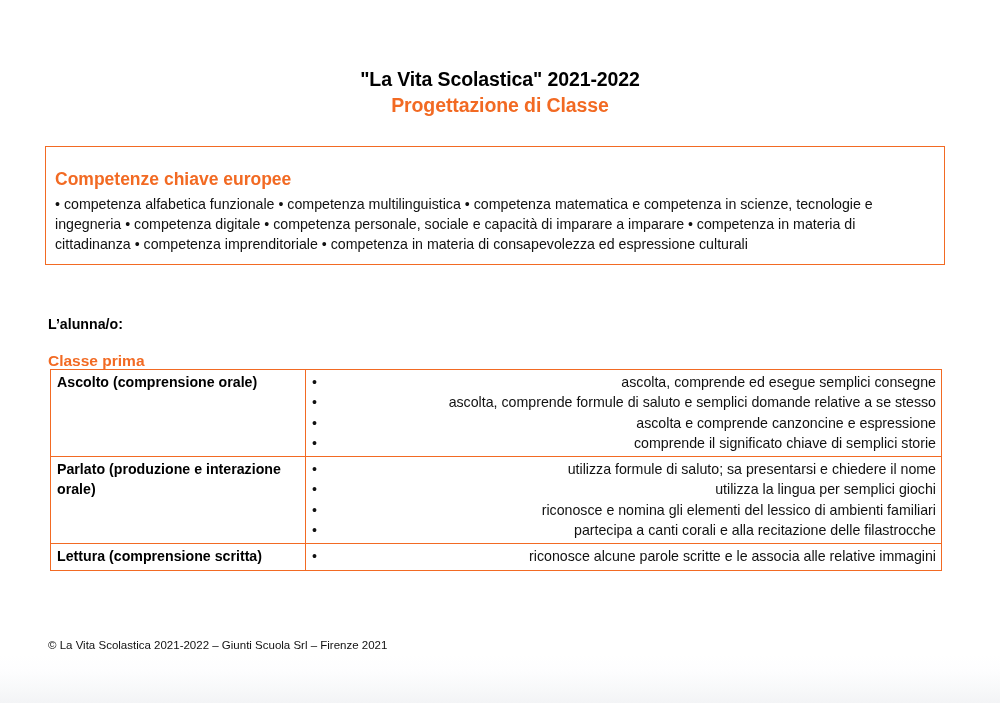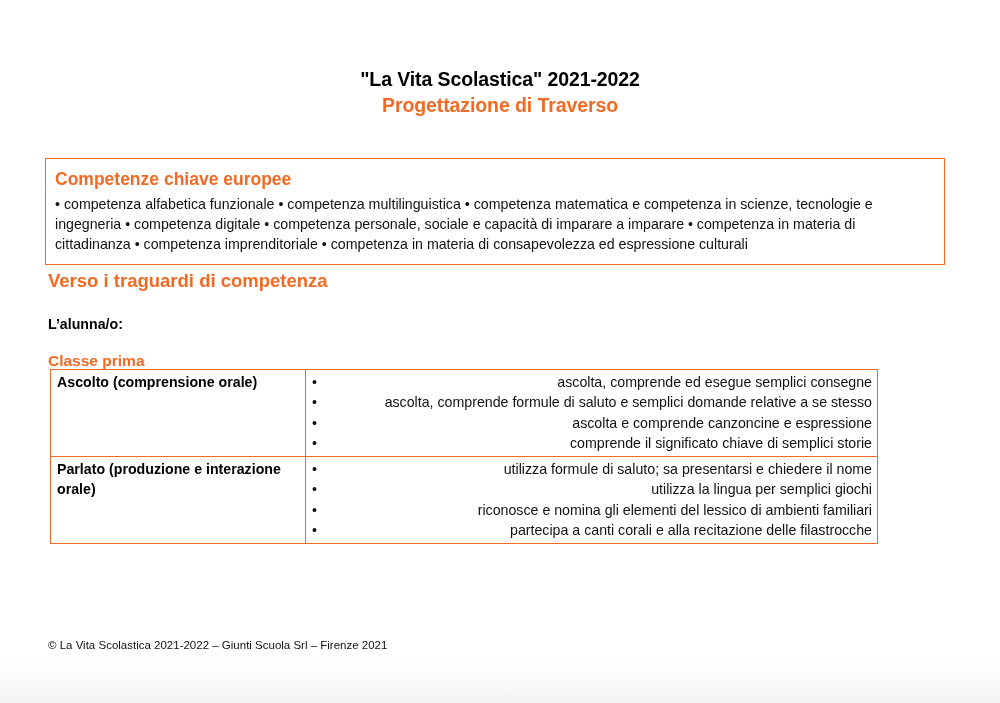--- a/index.html
+++ b/index.html
@@ -48,25 +48,25 @@
     letter-spacing: -0.1px;
   }
   .title-line.accent {
     color: #f26a23;
   }
 
   
   .competences-box {
     position: absolute;
     left: 45px;
-    top: 158px;
+    top: 146px;
     width: 900px;
     box-sizing: border-box;
     border: 1px solid #f26a23;
-    padding: 10px 10px 9px 9px;
+    padding: 22px 10px 9px 9px;
   }
   .competences-title {
     color: #f26a23;
     font-size: 17.5px;
     font-weight: bold;
     line-height: 1.25;
     margin-bottom: 3px;
   }
   .competences-text {
     font-size: 14.2px;
@@ -98,21 +98,21 @@
     font-size: 15.5px;
     font-weight: bold;
     color: #f26a23;
   }
 
   
   .comp-table {
     position: absolute;
     left: 50px;
     top: 369px;
-    width: 828px;
+    width: 892px;
     border-collapse: collapse;
     table-layout: fixed;
   }
   .comp-table td {
     border: 1px solid #f26a23;
     vertical-align: top;
     padding: 2px 5px 3px 6px;
     font-size: 14.2px;
     line-height: 1.43;
   }
@@ -151,29 +151,28 @@
     color: #111111;
   }
 </style>
 </head>
 <body>
 
 <div class="page">
 
   <div class="title-block">
     <div class="title-line">"La Vita Scolastica" 2021-2022</div>
-    <div class="title-line accent">Progettazione di Traverso</div>
+    <div class="title-line accent">Progettazione di Classe</div>
   </div>
 
   <div class="competences-box">
     <div class="competences-title">Competenze chiave europee</div>
     <div class="competences-text">• competenza alfabetica funzionale • competenza multilinguistica • competenza matematica e competenza in scienze, tecnologie e ingegneria • competenza digitale • competenza personale, sociale e capacità di imparare a imparare • competenza in materia di cittadinanza • competenza imprenditoriale • competenza in materia di consapevolezza ed espressione culturali</div>
   </div>
 
-  <div class="section-heading">Verso i traguardi di competenza</div>
 
   <div class="subject-label">L’alunna/o:</div>
 
   <div class="class-heading">Classe prima</div>
 
   <table class="comp-table">
     <tbody>
       <tr>
         <td class="skill">Ascolto (comprensione orale)</td>
         <td class="descr">
@@ -189,19 +188,27 @@
         <td class="skill">Parlato (produzione e interazione orale)</td>
         <td class="descr">
           <ul class="descr-list">
             <li>utilizza formule di saluto; sa presentarsi e chiedere il nome</li>
             <li>utilizza la lingua per semplici giochi</li>
             <li>riconosce e nomina gli elementi del lessico di ambienti familiari</li>
             <li>partecipa a canti corali e alla recitazione delle filastrocche</li>
           </ul>
         </td>
       </tr>
+      <tr>
+        <td class="skill">Lettura (comprensione scritta)</td>
+        <td class="descr">
+          <ul class="descr-list">
+            <li>riconosce alcune parole scritte e le associa alle relative immagini</li>
+          </ul>
+        </td>
+      </tr>
     </tbody>
   </table>
 
   <div class="footer-note">© La Vita Scolastica 2021-2022 – Giunti Scuola Srl – Firenze 2021</div>
 
   <div class="page-bottom-fade"></div>
 </div>
 
 </body></html>

